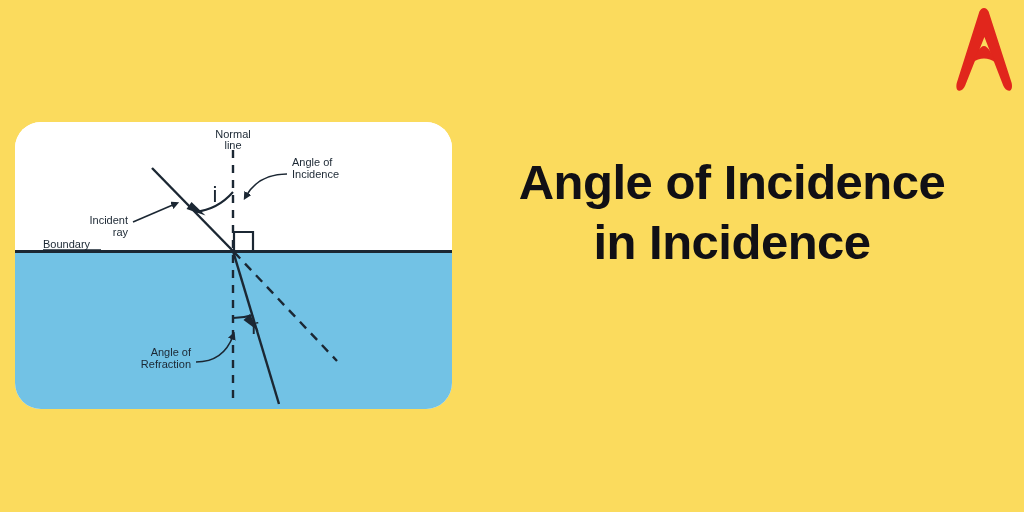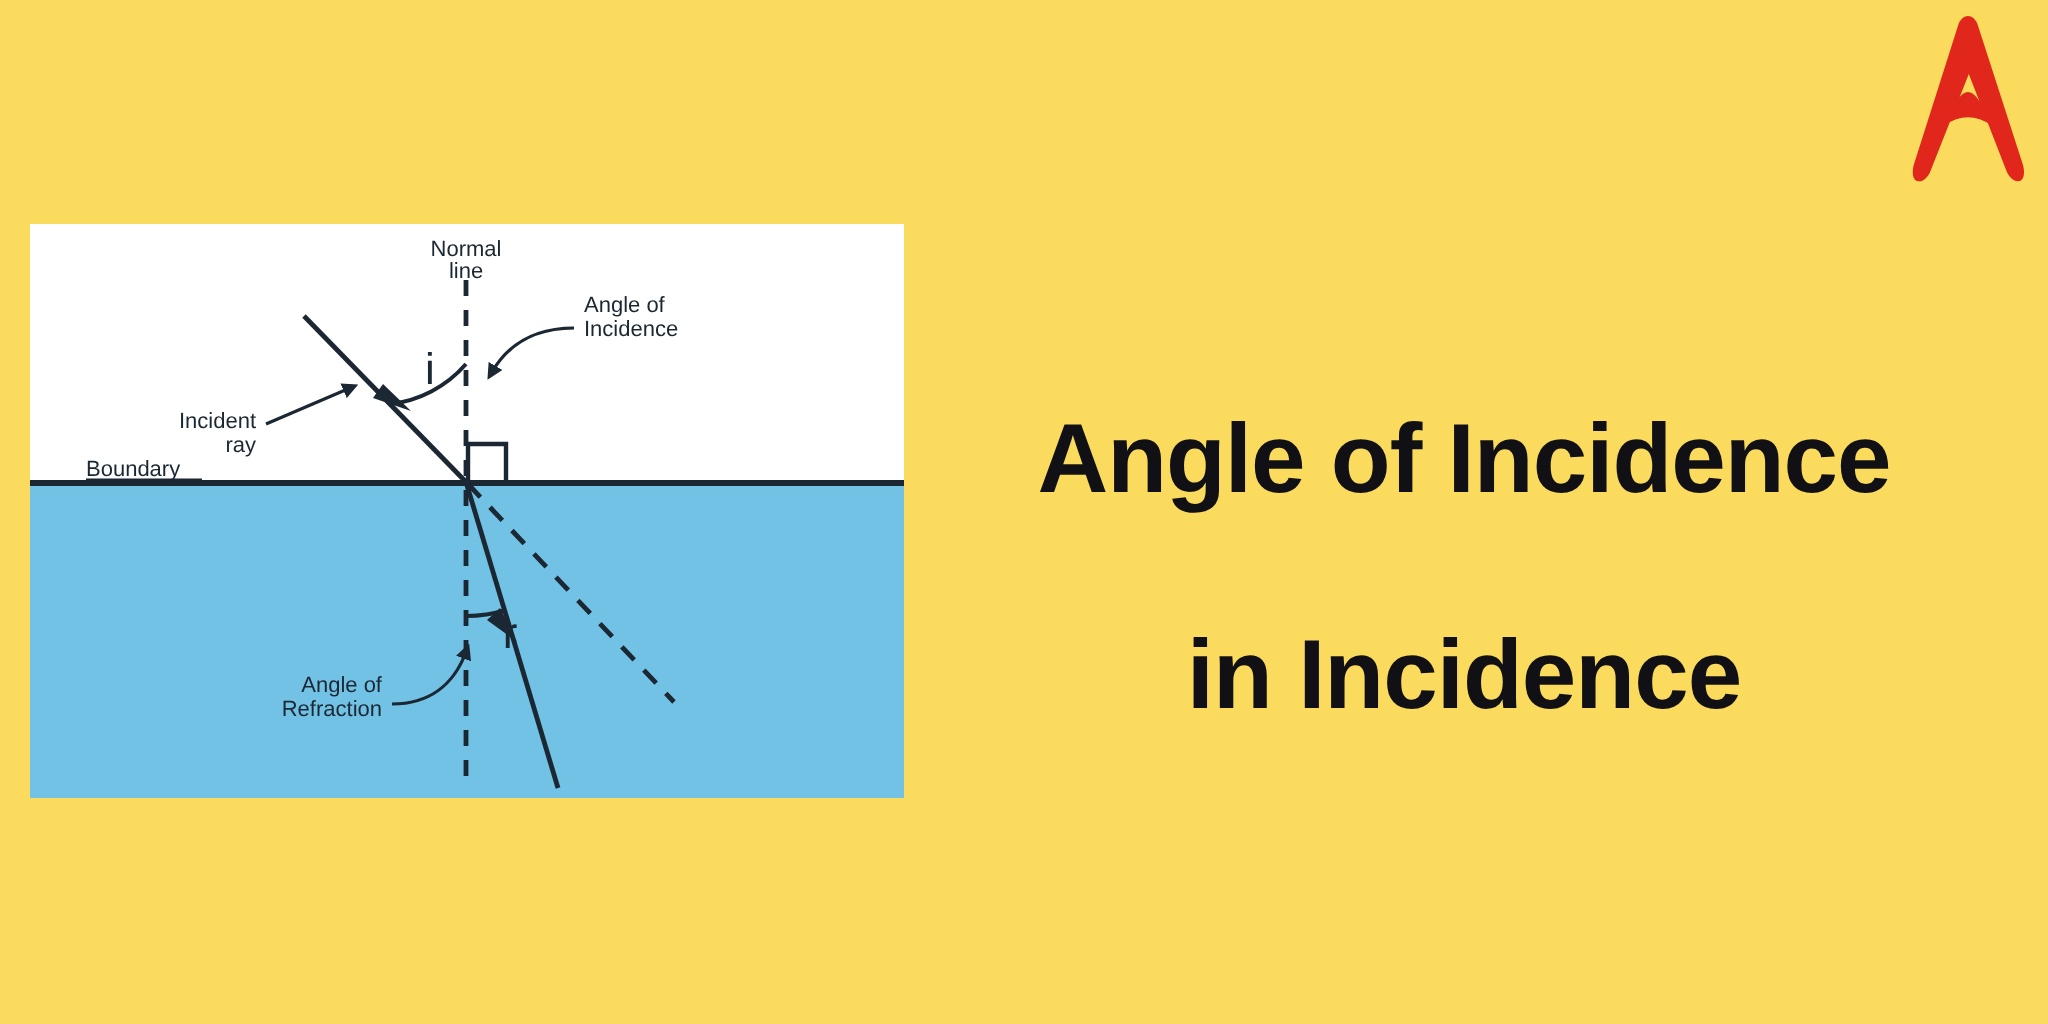--- a/index.html
+++ b/index.html
@@ -26,25 +26,26 @@
     left: 955px;
     top: 6px;
     width: 58px;
     height: 86px;
   }
 
   
   #diagram-card {
     position: absolute;
     left: 15px;
-    top: 112px;
+    top: 122px;
     width: 437px;
     height: 287px;
     background: #FFFFFF;
     overflow: hidden;
+    border-radius: 26px;
   }
   #diagram-svg {
     display: block;
     width: 437px;
     height: 287px;
   }
 
   
   #title-block {
     position: absolute;
@@ -54,21 +55,20 @@
     text-align: center;
     color: #111015;
     font-weight: bold;
     font-size: 49px;
     line-height: 60px;
     letter-spacing: -0.5px;
   }
   #title-block .title-line {
     display: block;
     white-space: nowrap;
-    margin-top: 48px;
   }
 </style>
 </head>
 <body>
 
 <div id="stage">
 
   <div id="logo">
     <svg viewBox="0 0 58 86" width="58" height="86" xmlns="http://www.w3.org/2000/svg">
       <path d="M29 2

